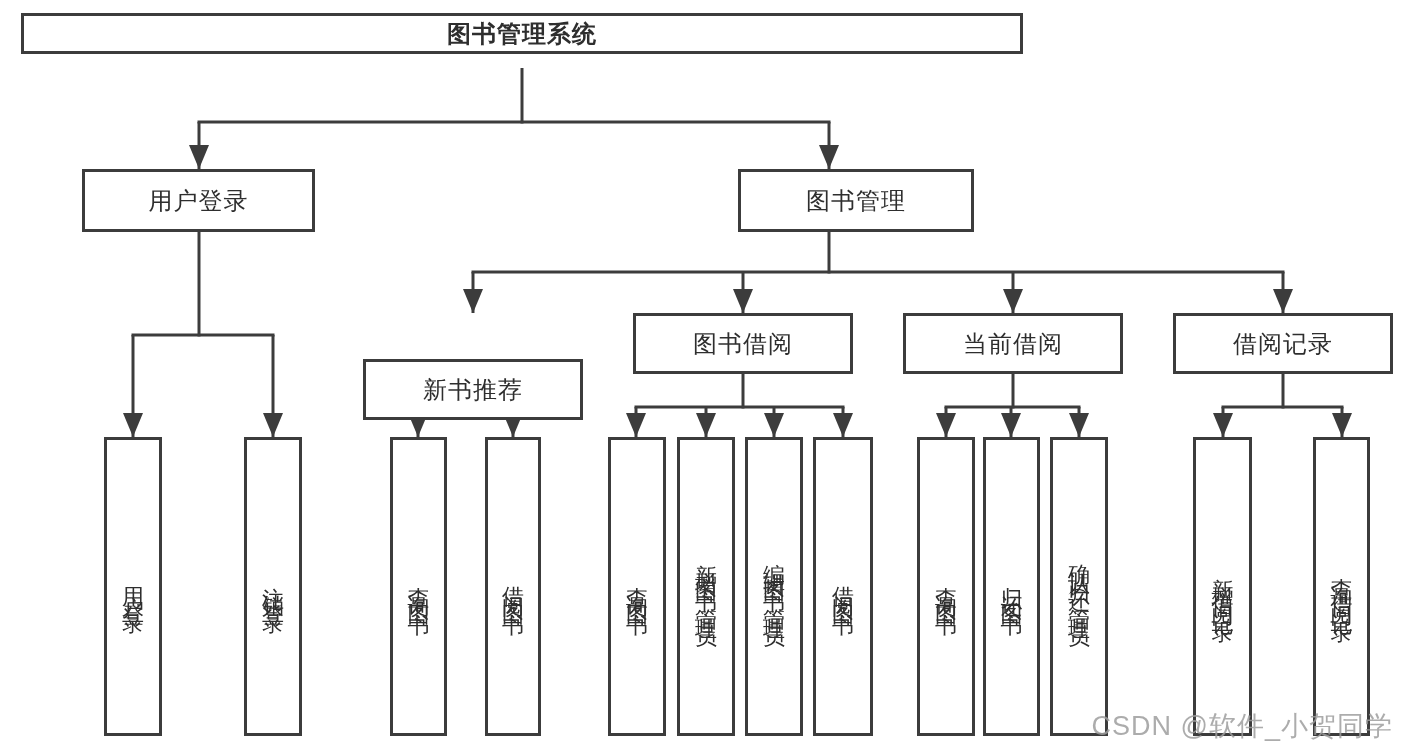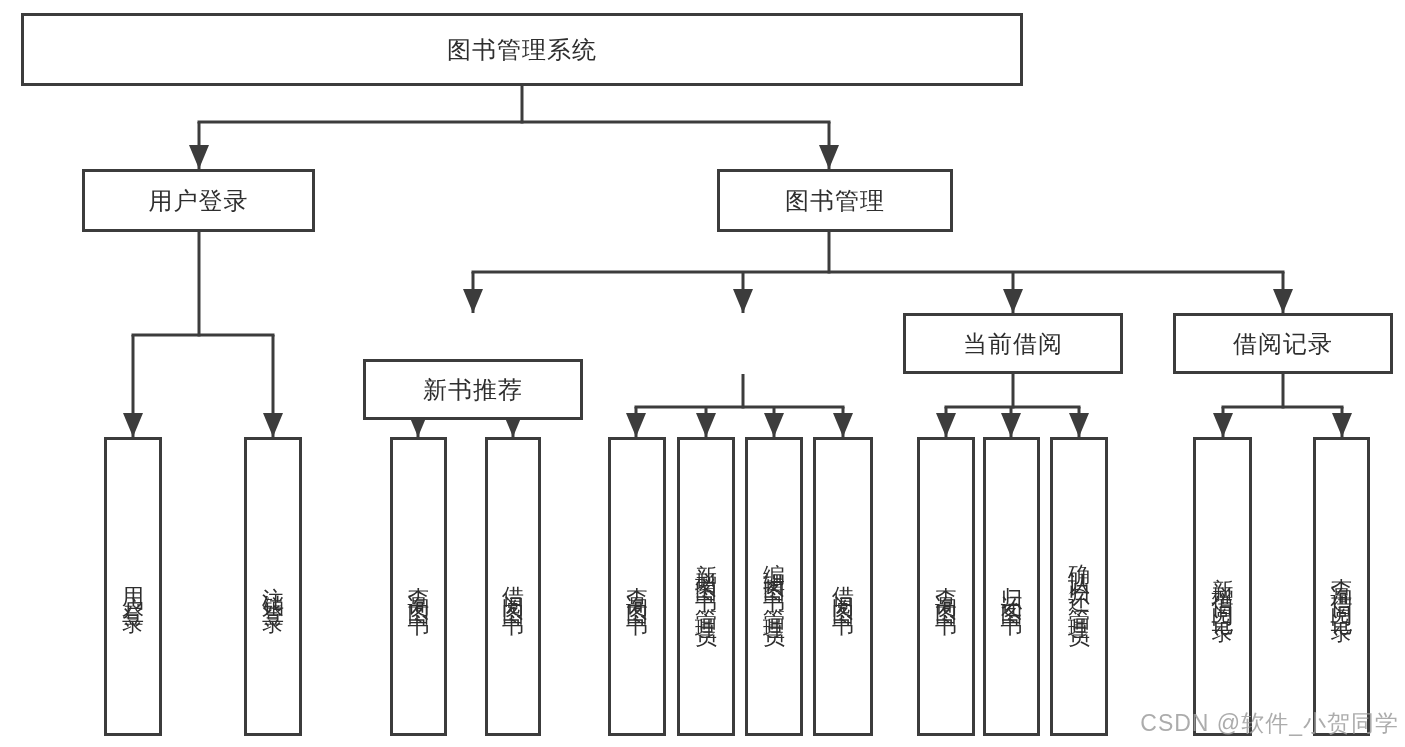--- a/index.html
+++ b/index.html
@@ -37,23 +37,23 @@
   .vbox .vlabel {
     writing-mode: vertical-rl;
     text-orientation: mixed;
     font-size: 22px;
     letter-spacing: 9px;
     line-height: 1;
     white-space: nowrap;
   }
   .watermark {
     position: absolute;
-    right: 6px;
+    right: 12px;
     top: 708px;
-    font-size: 23px;
+    font-size: 27px;
     color: rgba(158, 158, 158, 0.85);
     z-index: 3;
     white-space: nowrap;
     letter-spacing: 1px;
   }
 </style>
 </head>
 <body>
 
 <div class="canvas">
@@ -101,33 +101,36 @@
       <line x1="1011" y1="407" x2="1011" y2="437" marker-end="url(#ah)"></line>
       <line x1="1079" y1="407" x2="1079" y2="437" marker-end="url(#ah)"></line>
 
       <line x1="1283" y1="374" x2="1283" y2="408.5"></line>
       <line x1="1221.5" y1="407" x2="1343.5" y2="407"></line>
       <line x1="1223" y1="407" x2="1223" y2="437" marker-end="url(#ah)"></line>
       <line x1="1342" y1="407" x2="1342" y2="437" marker-end="url(#ah)"></line>
     </g>
   </svg>
 
-  <div class="box" style="left:21px; top:13px; width:1002px; height:73px;">
+  <div class="box" style="left:21px; top:13px; width:1002px; height:41px;font-weight:bold;">
     <span class="hlabel">图书管理系统</span>
   </div>
 
   <div class="box" style="left:82px; top:169px; width:233px; height:63px;">
     <span class="hlabel">用户登录</span>
   </div>
-  <div class="box" style="left:717px; top:169px; width:236px; height:63px;">
+  <div class="box" style="left:738px; top:169px; width:236px; height:63px;">
     <span class="hlabel">图书管理</span>
   </div>
 
   <div class="box" style="left:363px; top:313px; width:220px; height:61px;margin-top:46px;">
     <span class="hlabel">新书推荐</span>
+  </div>
+  <div class="box" style="left:633px; top:313px; width:220px; height:61px;">
+    <span class="hlabel">图书借阅</span>
   </div>
   <div class="box" style="left:903px; top:313px; width:220px; height:61px;align-items:center;">
     <span class="hlabel">当前借阅</span>
   </div>
   <div class="box" style="left:1173px; top:313px; width:220px; height:61px;">
     <span class="hlabel">借阅记录</span>
   </div>
 
   <div class="box vbox" style="left:104px; top:437px; width:58px; height:299px;">
     <span class="vlabel">用户登录</span>

